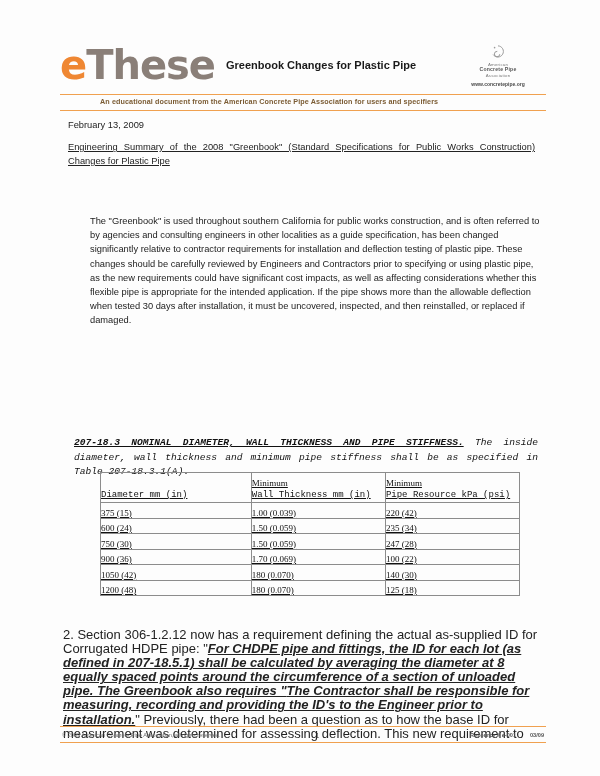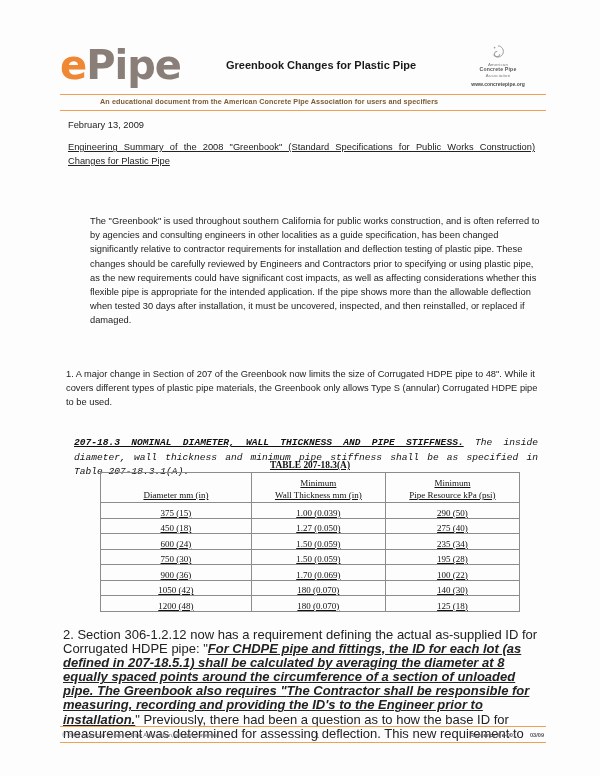--- a/index.html
+++ b/index.html
@@ -195,37 +195,37 @@
     top: 472px;
     width: 420px;
     border-collapse: collapse;
     font-family: "Liberation Serif", serif;
     font-size: 9px;
     color: #111;
   }
   table.spec-table th,
   table.spec-table td {
     border: 1px solid #8c8c8c;
-    text-align: center;
+    text-align: left;
     padding: 0;
     height: 14.5px;
     vertical-align: bottom;
   }
   table.spec-table th {
     font-weight: normal;
     height: 28px;
     vertical-align: bottom;
     padding-bottom: 1px;
   }
   table.spec-table th .u,
   table.spec-table td .u {
     text-decoration: underline;
   }
   table.spec-table th .l1 { display: block; line-height: 12px; }
-  table.spec-table th .l2 { display: block; line-height: 12px; }
+  table.spec-table th .l2 { display: block; line-height: 12px; font-family: Liberation Mono, monospace; }
   table.spec-table col.c1 { width: 36%; }
   table.spec-table col.c2 { width: 32%; }
   table.spec-table col.c3 { width: 32%; }
 
   .item2 {
     position: absolute;
     left: 63px;
     top: 615px;
     width: 480px;
     font-size: 13px;
@@ -266,21 +266,21 @@
   .footer-right .res { margin-right: 14px; }
 </style>
 </head>
 <body>
 
 <div class="page">
   <div class="page-inner">
 
     <div class="header">
       <div class="logo-epipe">
-        <span class="logo-e">e</span><span class="logo-pipe">Pipe</span>
+        <span class="logo-e">e</span><span class="logo-pipe">These</span>
       </div>
 
       <div class="header-title">Greenbook Changes for Plastic Pipe</div>
 
       <div class="acpa-logo">
         <svg class="acpa-mark" viewBox="0 0 40 20">
           <path d="M20 3.2 A6.2 6.2 0 1 1 14.6 12.8" fill="none" stroke="#9a9a9a" stroke-width="1.1"></path>
           <path d="M19.2 9.3 A3 3 0 1 0 22 12.4" fill="none" stroke="#9a9a9a" stroke-width="1.1"></path>
           <circle cx="16.2" cy="5.2" r="0.9" fill="#9a9a9a"></circle>
         </svg>
@@ -296,27 +296,25 @@
     <div class="rule-orange rule-top"></div>
     <div class="tagline">An educational document from the American Concrete Pipe Association for users and specifiers</div>
     <div class="rule-orange rule-bottom"></div>
 
     <div class="doc-date">February 13, 2009</div>
 
     <div class="doc-title">Engineering Summary of the 2008 "Greenbook" (Standard Specifications for Public Works Construction) Changes for Plastic Pipe</div>
 
     <p class="intro-para">The "Greenbook" is used throughout southern California for public works construction, and is often referred to by agencies and consulting engineers in other localities as a guide specification, has been changed significantly relative to contractor requirements for installation and deflection testing of plastic pipe. These changes should be carefully reviewed by Engineers and Contractors prior to specifying or using plastic pipe, as the new requirements could have significant cost impacts, as well as affecting considerations whether this flexible pipe is appropriate for the intended application. If the pipe shows more than the allowable deflection when tested 30 days after installation, it must be uncovered, inspected, and then reinstalled, or replaced if damaged.</p>
 
-    <p class="item1">1. A major change in Section of 207 of the Greenbook now limits the size of Corrugated HDPE pipe to 48". While it covers different types of plastic pipe materials, the Greenbook only allows Type S (annular) Corrugated HDPE pipe to be used.</p>
 
     <div class="spec-block">
       <span class="spec-head">207-18.3 NOMINAL DIAMETER, WALL THICKNESS AND PIPE STIFFNESS.</span><span class="spec-rest"> The inside diameter, wall thickness and minimum pipe stiffness shall be as specified in Table 207-18.3.1(A).</span>
     </div>
 
-    <div class="table-caption"><span>TABLE 207-18.3(A)</span></div>
 
     <table class="spec-table">
       <colgroup>
           <col class="c1">
           <col class="c2">
           <col class="c3">
         </colgroup>
       <thead>
         <tr>
           <th>
@@ -330,36 +328,31 @@
           <th>
             <span class="l1 u">Minimum</span>
             <span class="l2 u">Pipe Resource kPa (psi)</span>
           </th>
         </tr>
       </thead>
       <tbody>
         <tr>
             <td><span class="u">375 (15)</span></td>
             <td><span class="u">1.00 (0.039)</span></td>
-            <td><span class="u">290 (50)</span></td>
-          </tr>
-        <tr>
-            <td><span class="u">450 (18)</span></td>
-            <td><span class="u">1.27 (0.050)</span></td>
-            <td><span class="u">275 (40)</span></td>
+            <td><span class="u">220 (42)</span></td>
           </tr>
         <tr>
             <td><span class="u">600 (24)</span></td>
             <td><span class="u">1.50 (0.059)</span></td>
             <td><span class="u">235 (34)</span></td>
           </tr>
         <tr>
             <td><span class="u">750 (30)</span></td>
             <td><span class="u">1.50 (0.059)</span></td>
-            <td><span class="u">195 (28)</span></td>
+            <td><span class="u">247 (28)</span></td>
           </tr>
         <tr>
             <td><span class="u">900 (36)</span></td>
             <td><span class="u">1.70 (0.069)</span></td>
             <td><span class="u">100 (22)</span></td>
           </tr>
         <tr>
             <td><span class="u">1050 (42)</span></td>
             <td><span class="u">180 (0.070)</span></td>
             <td><span class="u">140 (30)</span></td>

